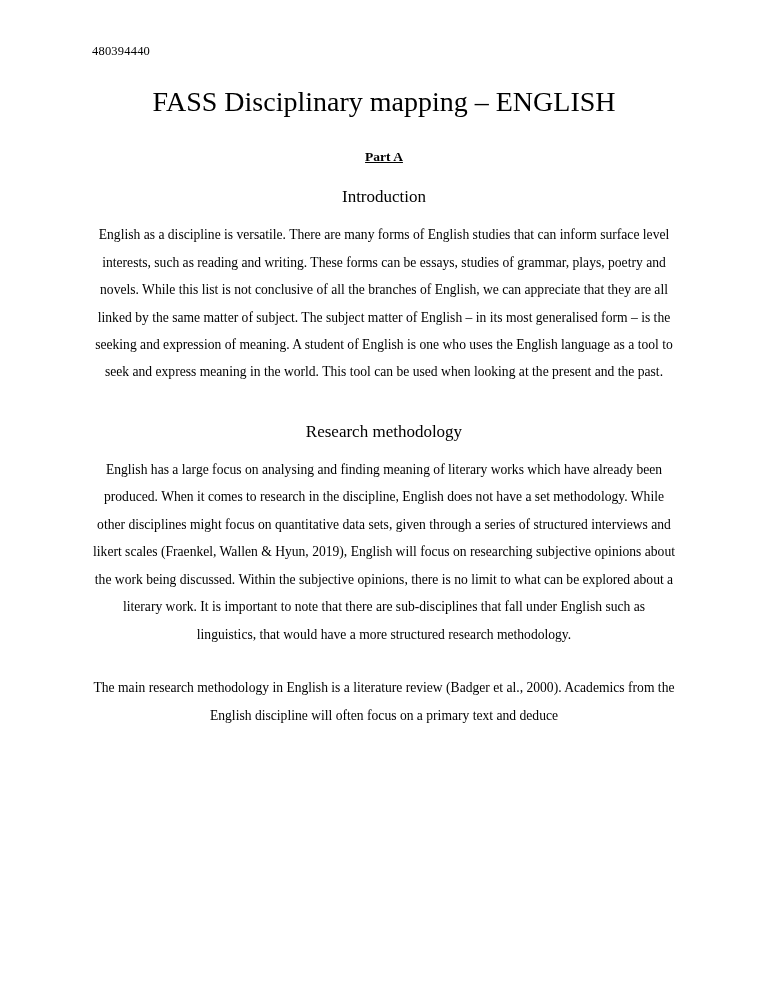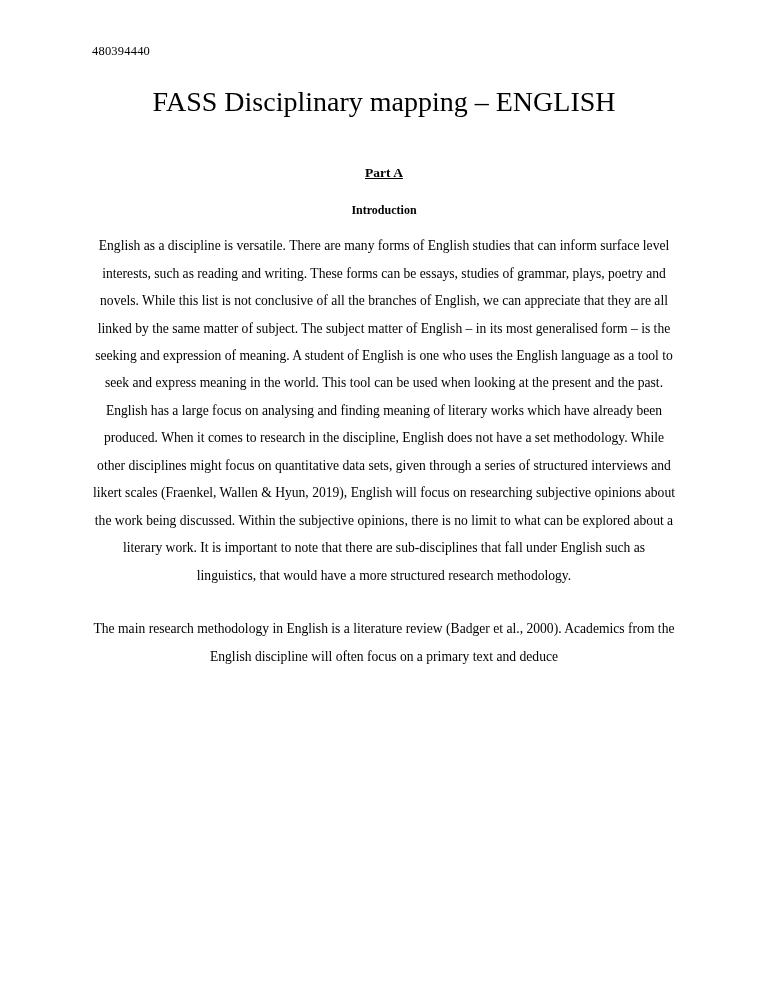--- a/index.html
+++ b/index.html
@@ -25,38 +25,38 @@
   .student-id {
     font-size: 12.5px;
     line-height: 1.2;
     margin: 0 0 26px 0;
     letter-spacing: 0.2px;
   }
   .doc-title {
     font-size: 28px;
     line-height: 1.22;
     text-align: center;
-    margin: 0 auto 46px auto;
+    margin: 0 auto 30px auto;
     font-weight: normal;
     max-width: 520px;
   }
   .section-label {
     text-align: center;
     font-size: 13.5px;
     font-weight: bold;
     margin: 0 0 22px 0;
   }
   .section-label.underline {
     text-decoration: underline;
     text-align: center;
   }
   .heading {
     text-align: center;
-    font-size: 12px;
-    font-weight: bold;
+    font-size: 17px;
+    font-weight: normal;
     margin: 0 0 14px 0;
   }
   .heading.spaced {
     margin-top: 36px;
   }
   p.body-text {
     font-size: 13.6px;
     line-height: 2.02;
     text-align: center;
     margin: 0 0 0 0;
@@ -74,20 +74,21 @@
   <div class="student-id">480394440</div>
 
   <h1 class="doc-title">FASS Disciplinary mapping – ENGLISH</h1>
 
   <div class="section-label underline">Part A</div>
 
   <div class="heading">Introduction</div>
 
   <p class="body-text">English as a discipline is versatile. There are many forms of English studies that can inform surface level interests, such as reading and writing. These forms can be essays, studies of grammar, plays, poetry and novels. While this list is not conclusive of all the branches of English, we can appreciate that they are all linked by the same matter of subject. The subject matter of English – in its most generalised form – is the seeking and expression of meaning. A student of English is one who uses the English language as a tool to seek and express meaning in the world. This tool can be used when looking at the present and the past.</p>
 
+  <div class="heading spaced">Research methodology</div>
 
   <p class="body-text">English has a large focus on analysing and finding meaning of literary works which have already been produced. When it comes to research in the discipline, English does not have a set methodology. While other disciplines might focus on quantitative data sets, given through a series of structured interviews and likert scales (Fraenkel, Wallen &amp; Hyun, 2019), English will focus on researching subjective opinions about the work being discussed. Within the subjective opinions, there is no limit to what can be explored about a literary work. It is important to note that there are sub-disciplines that fall under English such as linguistics, that would have a more structured research methodology.</p>
 
   <div class="gap"></div>
 
   <p class="body-text">The main research methodology in English is a literature review (Badger et al., 2000). Academics from the English discipline will often focus on a primary text and deduce</p>
 
 </div>
 
 </body></html>

